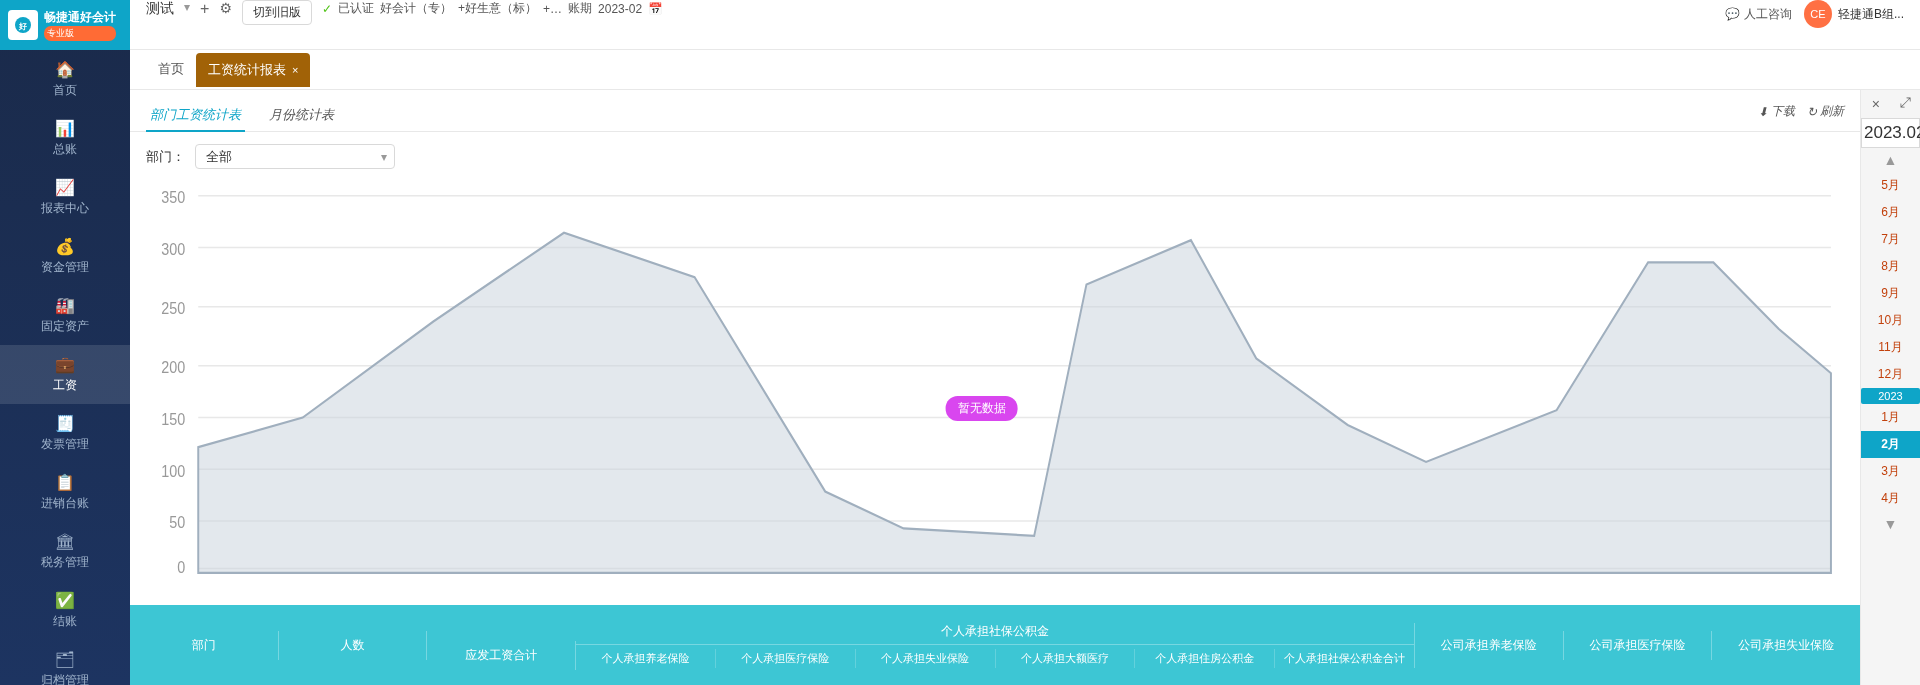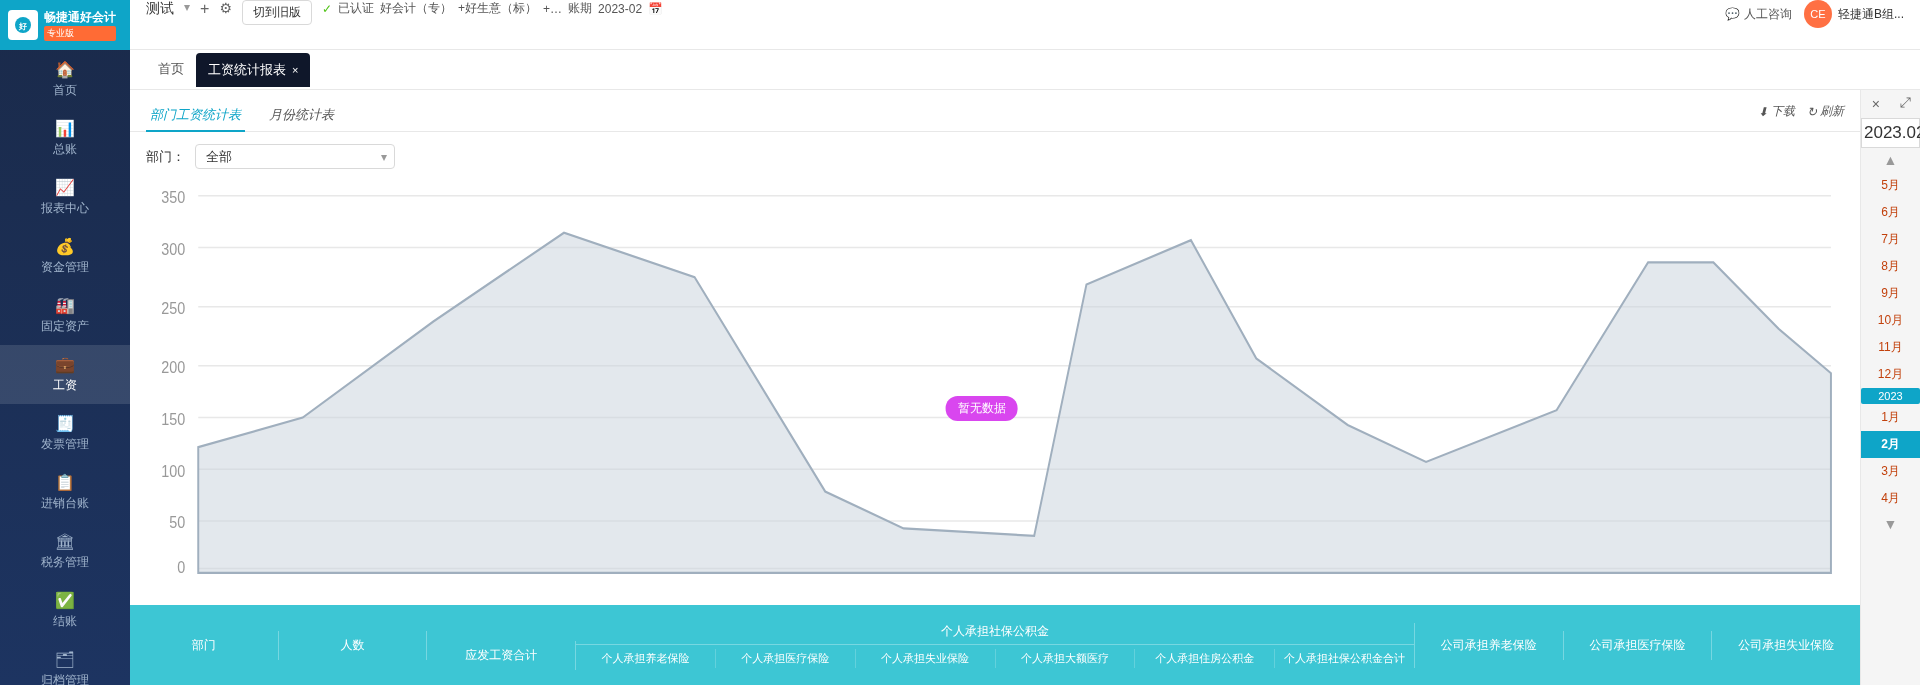--- a/index.html
+++ b/index.html
@@ -32,21 +32,21 @@
       justify-content: center;
       font-size: 10px;
       font-weight: bold;
       color: #0ea5c8;
     }
     .sidebar-logo-badge {
       background: #ff6b35;
       color: white;
       font-size: 9px;
       padding: 1px 3px;
-      border-radius: 2px;
+      border-radius: 7px;
     }
     .sidebar-item {
       display: flex;
       flex-direction: column;
       align-items: center;
       justify-content: center;
       padding: 10px 0;
       color: #a0b4cc;
       cursor: pointer;
       gap: 3px;
@@ -153,21 +153,21 @@
       padding: 8px 12px;
       font-size: 13px;
       color: #555;
       cursor: pointer;
       border-bottom: 2px solid transparent;
       display: flex;
       align-items: center;
       gap: 4px;
     }
     .tab-item.active {
-      background: #0f172a;
+      background: #a16207;
       color: white;
       border-radius: 4px 4px 0 0;
       border-bottom: none;
     }
     .tab-close {
       font-size: 11px;
       margin-left: 2px;
       cursor: pointer;
     }
 

